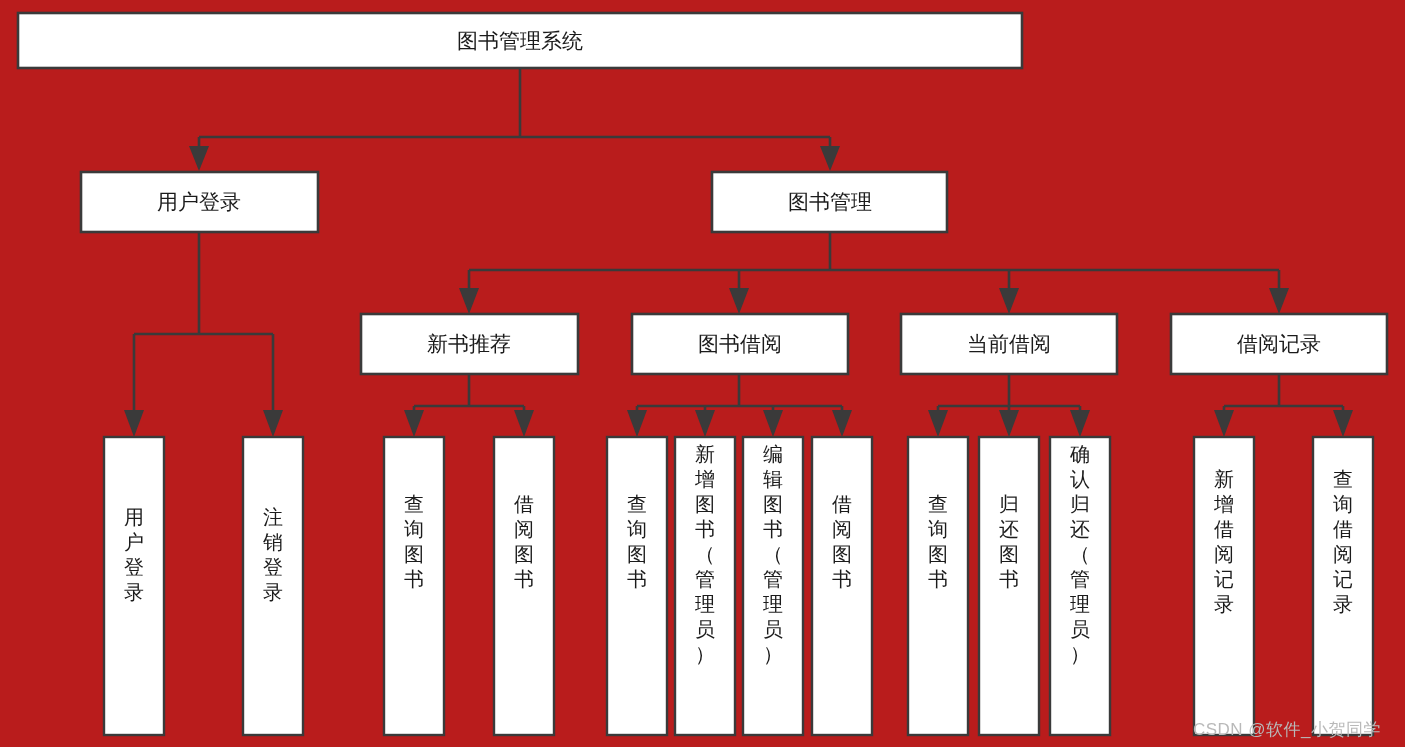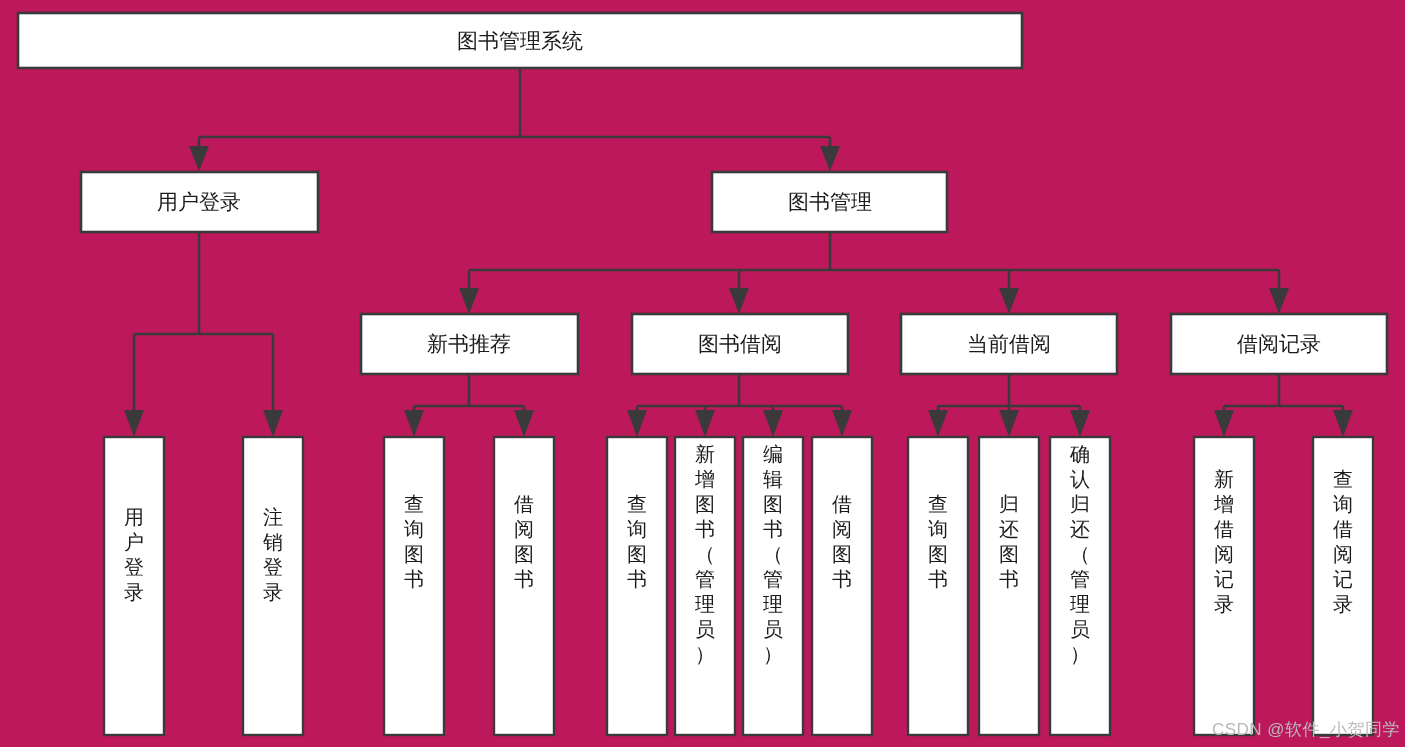--- a/index.html
+++ b/index.html
@@ -7,21 +7,21 @@
     padding: 0;
     background: #ffffff;
   }
   body {
     font-family: "Liberation Sans", "DejaVu Sans", sans-serif;
   }
   #diagram-root {
     position: relative;
     width: 1405px;
     height: 747px;
-    background: #be185d;
+    background: #b91c1c;
     overflow: hidden;
   }
   svg#tree-svg {
     position: absolute;
     top: 0;
     left: 0;
     width: 1405px;
     height: 747px;
     display: block;
   }
@@ -51,21 +51,21 @@
     dominant-baseline: middle;
   }
   .node-label-v {
     font-family: "Liberation Sans", "DejaVu Sans", sans-serif;
     font-size: 20px;
     fill: #1b1b1b;
     text-anchor: middle;
   }
   .watermark-text {
     position: absolute;
-    right: 5px;
+    right: 24px;
     bottom: 6px;
     font-family: "Liberation Sans", "DejaVu Sans", sans-serif;
     font-size: 17px;
     color: #b9b9b9;
     white-space: nowrap;
     letter-spacing: 0.5px;
     user-select: none;
   }
 </style>
 </head>

